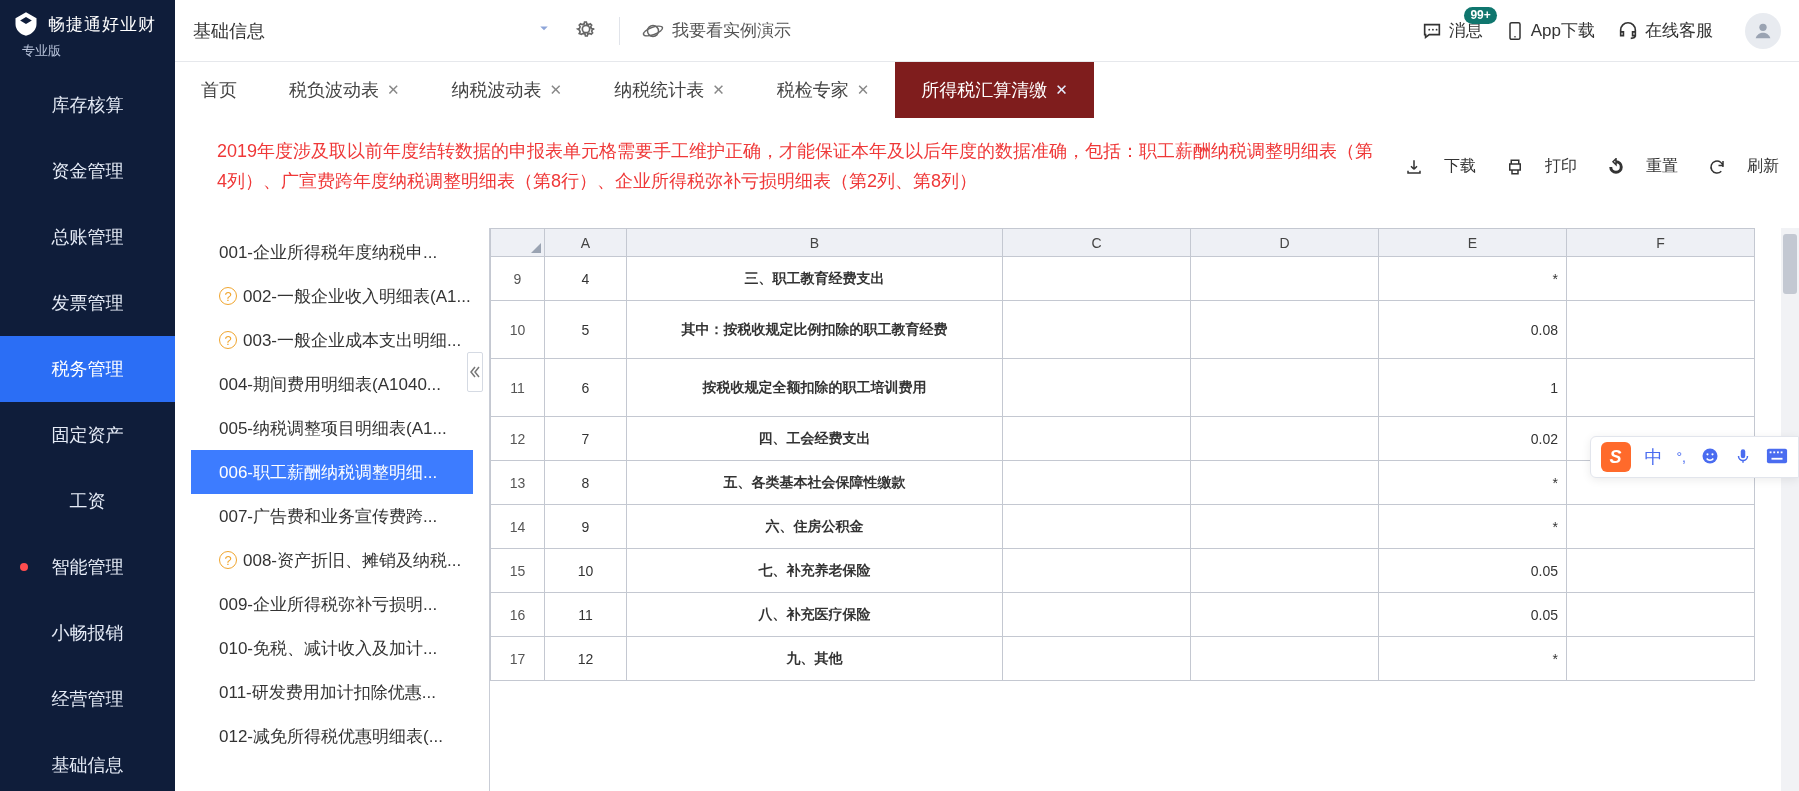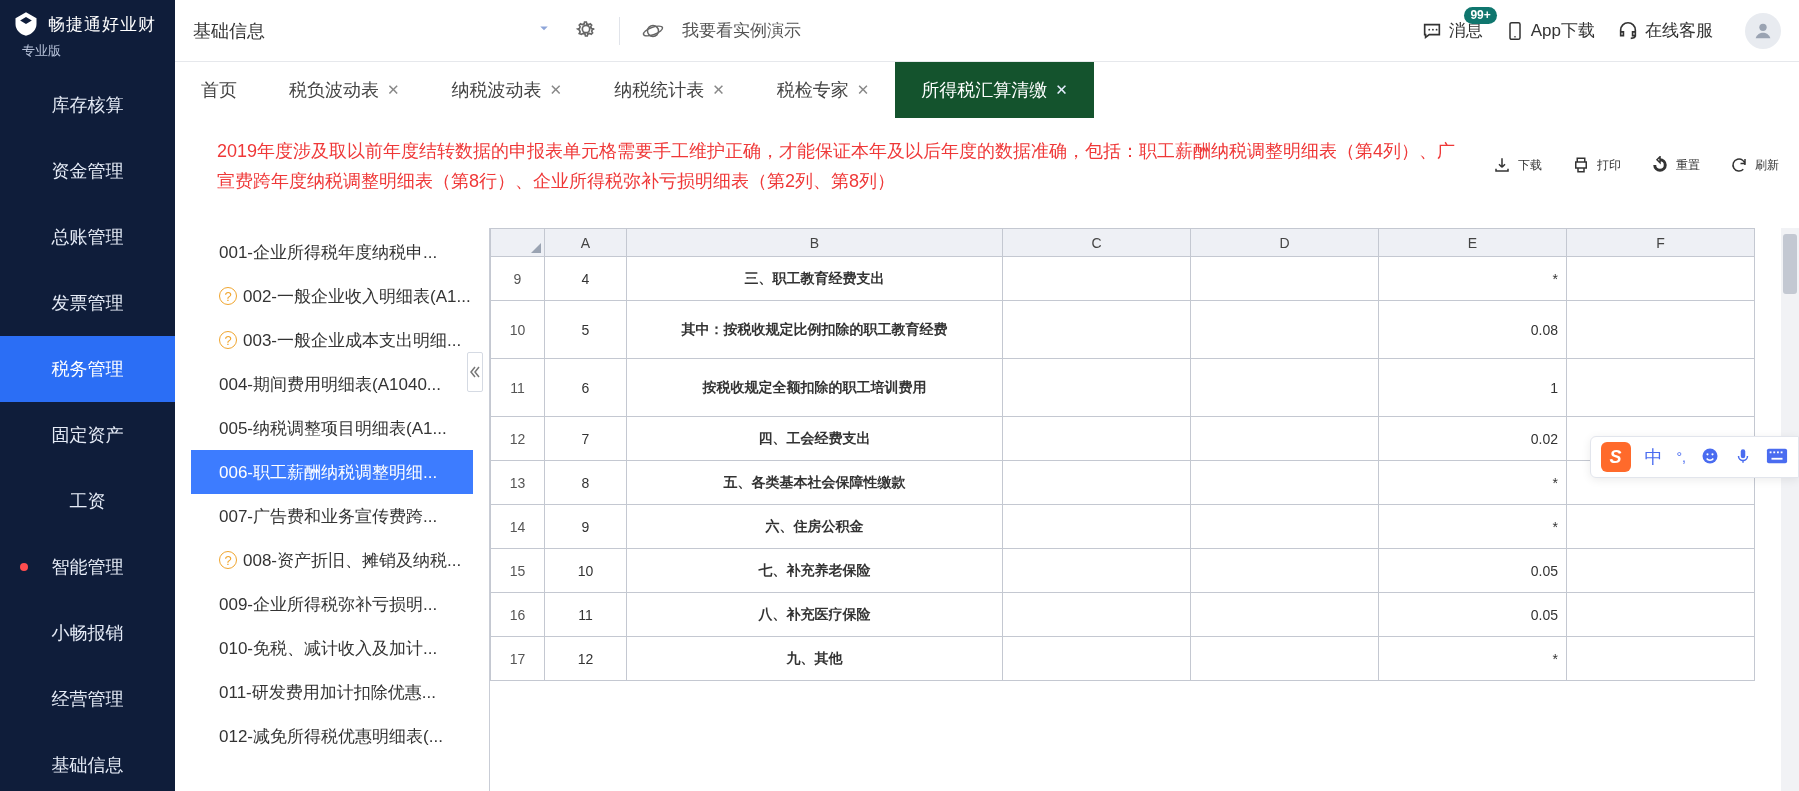--- a/index.html
+++ b/index.html
@@ -14,40 +14,40 @@
 .nav-item { height:66px; display:flex; align-items:center; justify-content:center; font-size:18px; cursor:pointer; color:#e6ecf7; position:relative; }
 .nav-item.active { background:#2b6ef5; color:#fff; }
 .nav-dot::before { content:""; position:absolute; left:20px; width:8px; height:8px; border-radius:50%; background:#ff4d4f; }
 
 
 .topbar { position:absolute; left:175px; top:0; right:0; height:62px; background:#fff; border-bottom:1px solid #e6e8ec; display:flex; align-items:center; padding:0 18px; z-index:5; }
 .dropdown { flex:0 0 360px; display:flex; align-items:center; color:#333; font-size:18px; }
 .dropdown .chev { margin-left:auto; color:#8ea5d9; }
 .gear { margin:0 22px; color:#666; }
 .divider { width:1px; height:28px; background:#e1e4ea; margin-right:22px; }
-.demo { display:flex; align-items:center; color:#555; font-size:17px;gap:10px; }
+.demo { display:flex; align-items:center; color:#555; font-size:17px; }
 .demo svg { margin-right:8px; }
 .top-actions { margin-left:auto; display:flex; align-items:center; gap:22px; }
 .top-act { display:flex; align-items:center; gap:6px; color:#333; font-size:17px; cursor:pointer; position:relative; }
 .badge { position:absolute; top:-12px; right:-14px; background:#0f766e; color:#fff; font-size:12px; padding:0 6px; border-radius:9px; line-height:17px; font-weight:600; }
 .avatar { width:36px; height:36px; border-radius:50%; background:#e8ebf0; display:flex; align-items:center; justify-content:center; color:#9aa3b2; margin-left:10px; }
 
 
 .tabs { position:absolute; left:175px; top:62px; right:0; height:56px; background:#fff; display:flex; align-items:stretch; z-index:4; }
 .tab { display:flex; align-items:center; padding:0 26px; font-size:18px; color:#444; cursor:pointer; white-space:nowrap; }
 .tab .x { margin-left:8px; font-size:15px; color:#888; }
-.tab.active { background:#14532d; color:#fff; }
+.tab.active { background:#7f1d1d; color:#fff; }
 .tab.active .x { color:#e5eeff; }
 
 
 .content { position:absolute; left:175px; top:118px; right:0; bottom:0; background:#fff; }
 .notice-row { display:flex; padding:18px 20px 8px 22px; align-items:flex-start;margin-left:20px; }
 .notice { color:#ef3838; font-size:18px; line-height:30px; flex:1; padding-right:30px; }
 .toolbar { display:flex; gap:30px; margin-left:auto; align-items:center; padding-top:20px; }
-.tool { display:flex; align-items:center; gap:7px; font-size:12px; color:#333; cursor:pointer; white-space:nowrap; }
+.tool { display:flex; align-items:center; gap:21px; font-size:16px; color:#333; cursor:pointer; white-space:nowrap; }
 
 
 .work { position:absolute; left:0; right:0; top:110px; bottom:0; display:flex; }
 .collapse-bar { position:absolute; left:292px; top:124px; width:16px; height:40px; background:#fff; border:1px solid #d5dae3; border-radius:2px; display:flex; align-items:center; justify-content:center; color:#777; cursor:pointer; z-index:3; }
 .tree { width:314px; overflow:auto; padding:2px 16px; }
 .tree-item { height:44px; display:flex; align-items:center; padding:0 12px 0 28px; font-size:17px; color:#333; cursor:pointer; white-space:nowrap; overflow:hidden; text-overflow:ellipsis; }
 .tree-item.selected { background:#3d7cff; color:#fff; }
 .tree-item .q { display:inline-flex; width:18px; height:18px; border:1.5px solid #f0a52e; color:#f0a52e; border-radius:50%; align-items:center; justify-content:center; font-size:13px; margin-right:6px; flex-shrink:0; }
 
 

